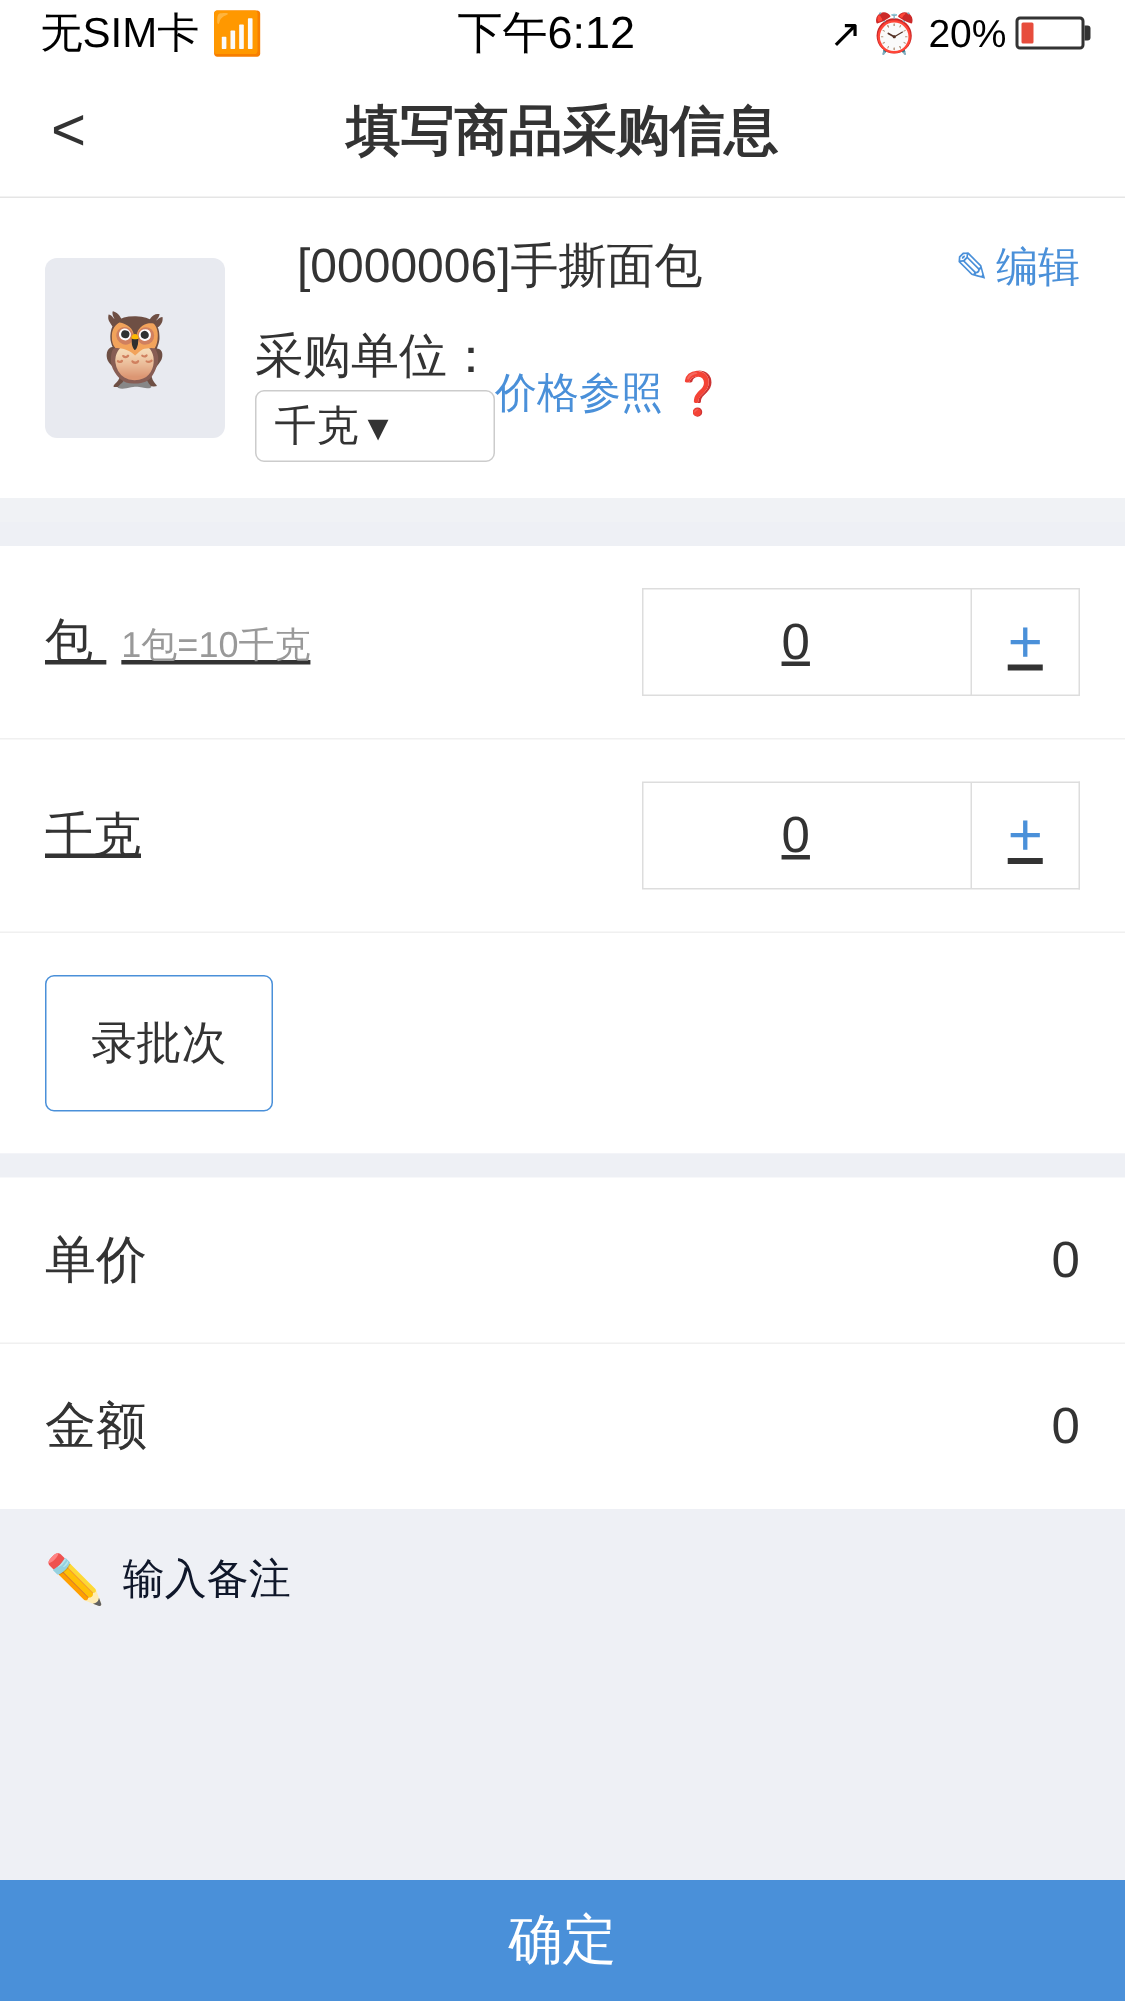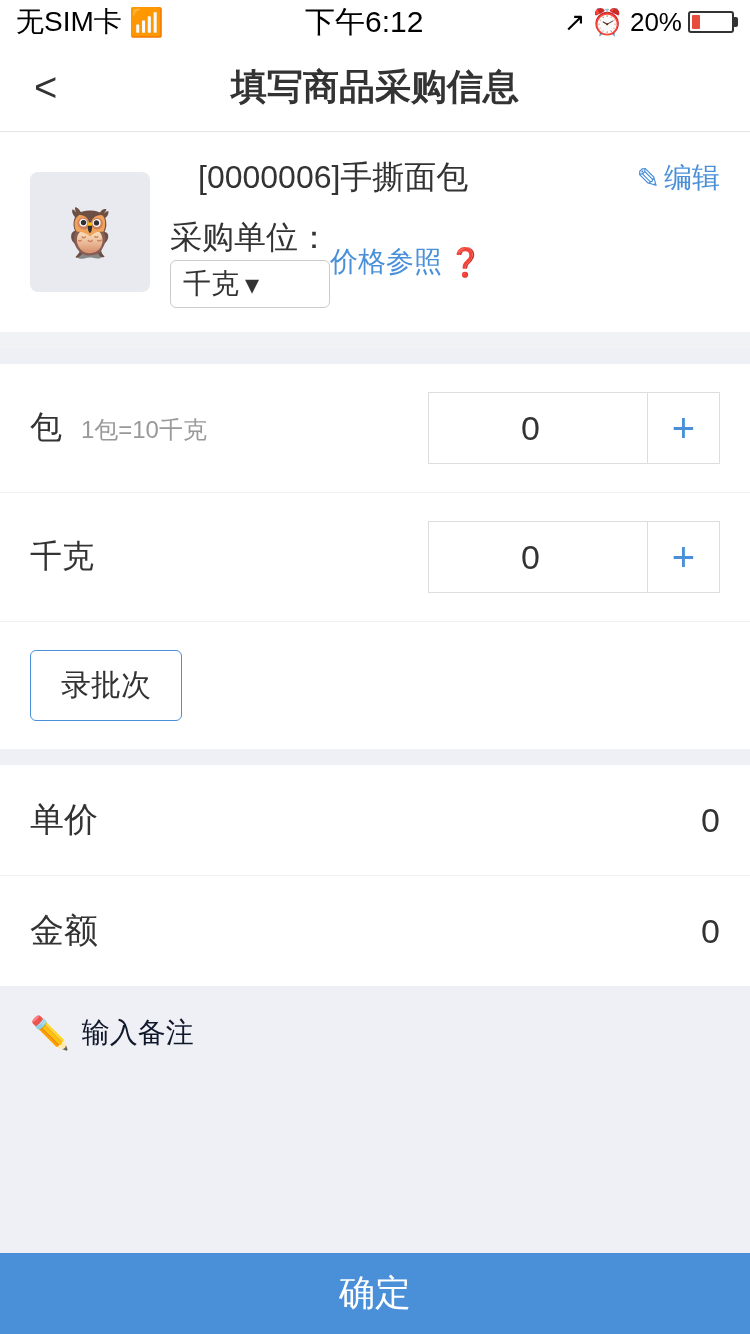--- a/index.html
+++ b/index.html
@@ -13,21 +13,21 @@
       color: #333;
     }
 
     
     .status-bar {
       height: 44px;
       background: #fff;
       display: flex;
       align-items: center;
       justify-content: space-between;
-      padding: 0 16px;
+      padding: 0 27px;
       font-size: 28px;
       color: #000;
     }
     .status-left { display: flex; align-items: center; gap: 8px; }
     .status-center { font-size: 30px; font-weight: 500; }
     .status-right { display: flex; align-items: center; gap: 6px; font-size: 26px; }
     .battery-icon {
       display: inline-flex; align-items: center;
       border: 2px solid #333; border-radius: 3px;
       width: 46px; height: 22px; padding: 2px;
@@ -151,20 +151,21 @@
     
     .quantity-section {
       background: #fff;
     }
     .quantity-row {
       display: flex;
       align-items: center;
       justify-content: space-between;
       padding: 28px 30px;
       border-bottom: 1px solid #f0f0f0;
+      text-decoration: underline;
     }
     .quantity-sub {
       font-size: 24px;
       color: #999;
       margin-left: 10px;
     }
     .quantity-input-group {
       display: flex;
       align-items: center;
       gap: 0;
@@ -201,21 +202,21 @@
       padding: 28px 30px;
       background: #fff;
     }
     .summary-text {
       font-size: 32px;
       color: #333;
     }
     .record-btn {
       border: 1px solid #4a90d9;
       border-radius: 6px;
-      padding: 14px 30px;
+      padding: 24px 30px;
       color: #333;
       font-size: 30px;
       background: #fff;
       cursor: pointer;
     }
 
     
     .price-section {
       background: #fff;
     }

